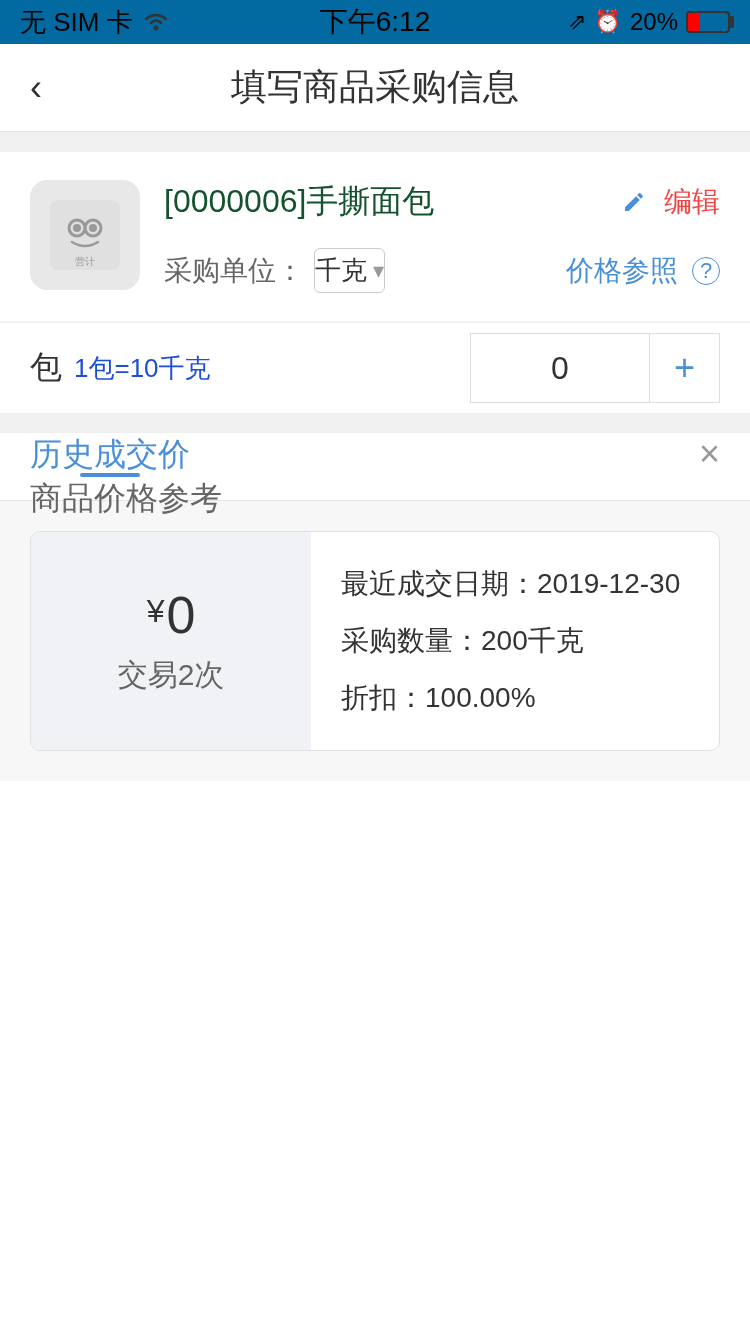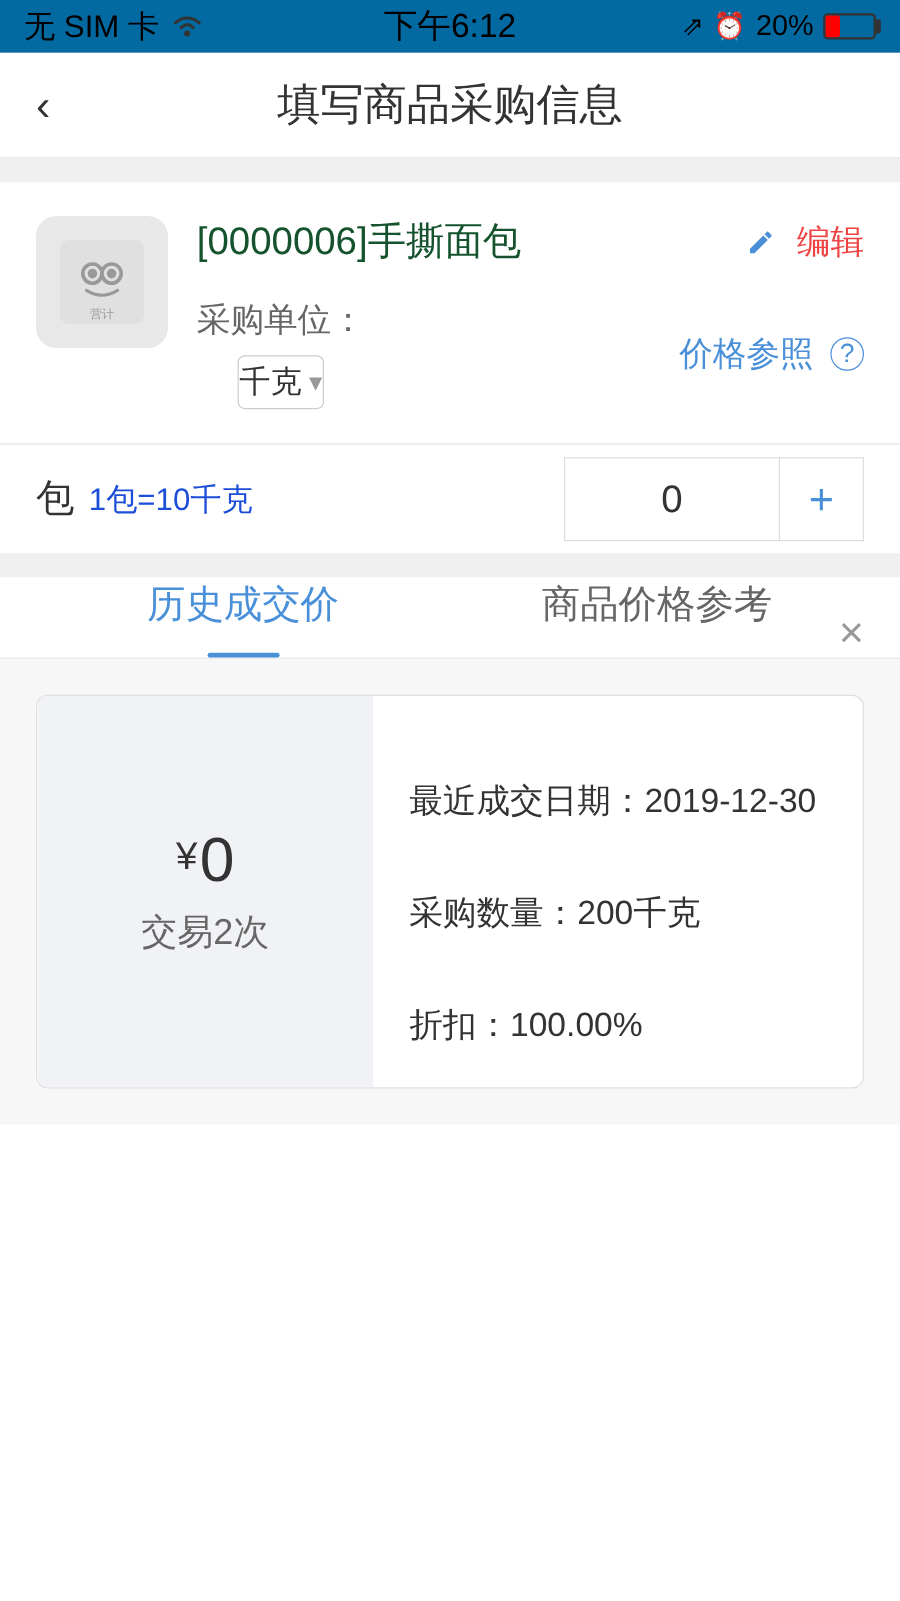--- a/index.html
+++ b/index.html
@@ -139,21 +139,20 @@
       display: flex;
       align-items: center;
       justify-content: space-between;
     }
     .unit-label {
       font-size: 28px;
       color: #666;
       display: flex;
       align-items: center;
       gap: 10px;
-      flex-direction: column;
     }
     .unit-select {
       display: flex;
       align-items: center;
       border: 1px solid #ccc;
       border-radius: 6px;
       padding: 4px 0;
       font-size: 26px;
       color: #333;
       gap: 6px;
@@ -219,25 +218,26 @@
     }
 
     
     .tabs-section {
       background: #f7f7f7;
       margin-top: 20px;
     }
     .tabs-header {
       background: #fff;
       display: flex;
-      align-items: flex-end;
+      align-items: flex-start;
       height: 68px;
       padding: 0 30px;
       border-bottom: 1px solid #e5e5e5;
       position: relative;
+      flex-direction: column;
     }
     .tab-item {
       flex: 1;
       display: flex;
       flex-direction: column;
       align-items: center;
       justify-content: center;
       height: 88px;
       position: relative;
       cursor: pointer;
@@ -316,21 +316,20 @@
       padding: 32px 30px;
       display: flex;
       flex-direction: column;
       justify-content: center;
       gap: 18px;
     }
     .history-detail-row {
       font-size: 28px;
       color: #333;
       line-height: 1.4;
-      margin-top: 36px;
     }
 
     
     .bottom-area {
       background: #fff;
       flex: 1;
       min-height: 600px;
     }
   </style>
 </head>

